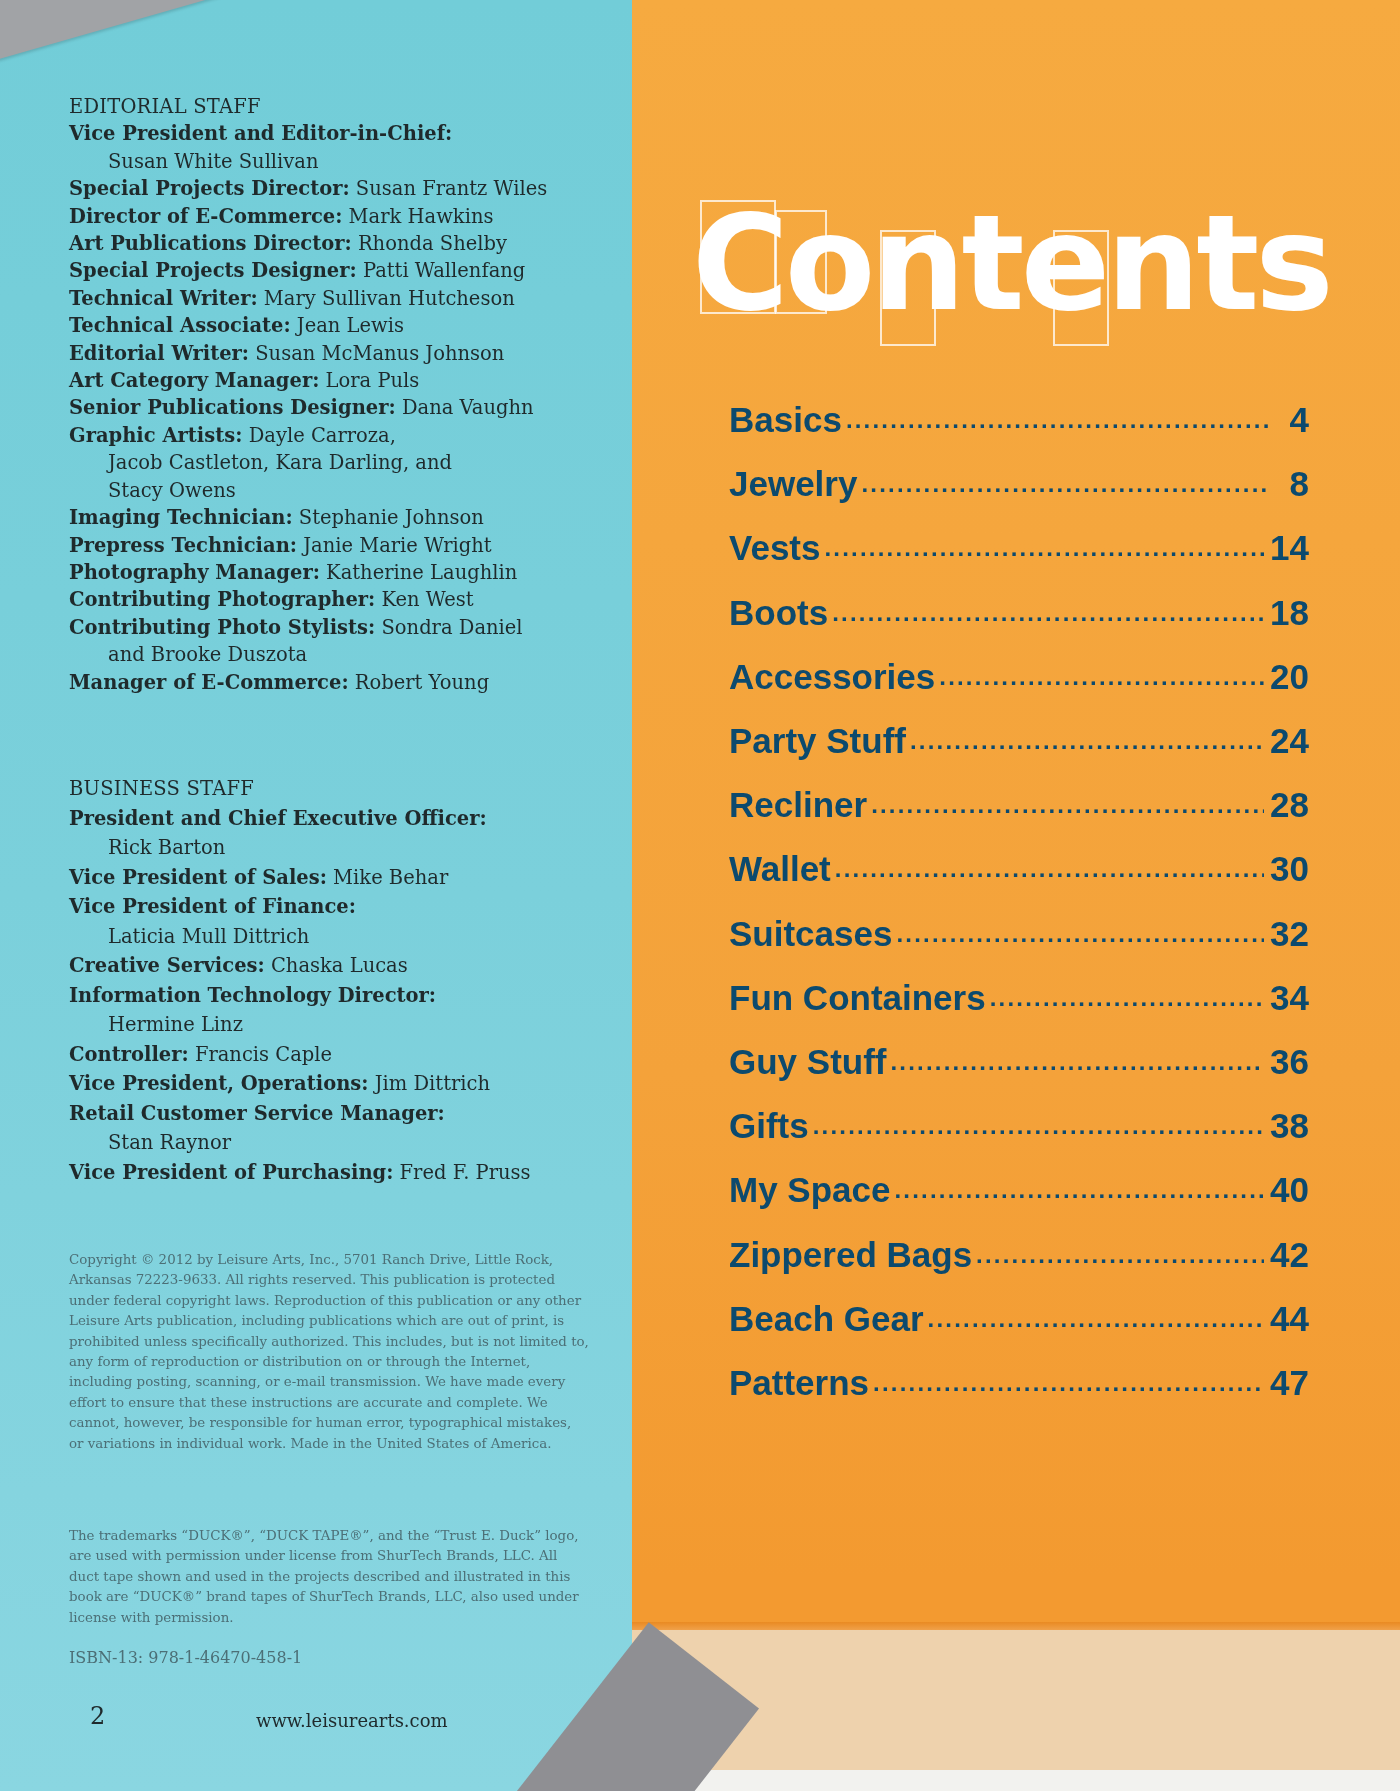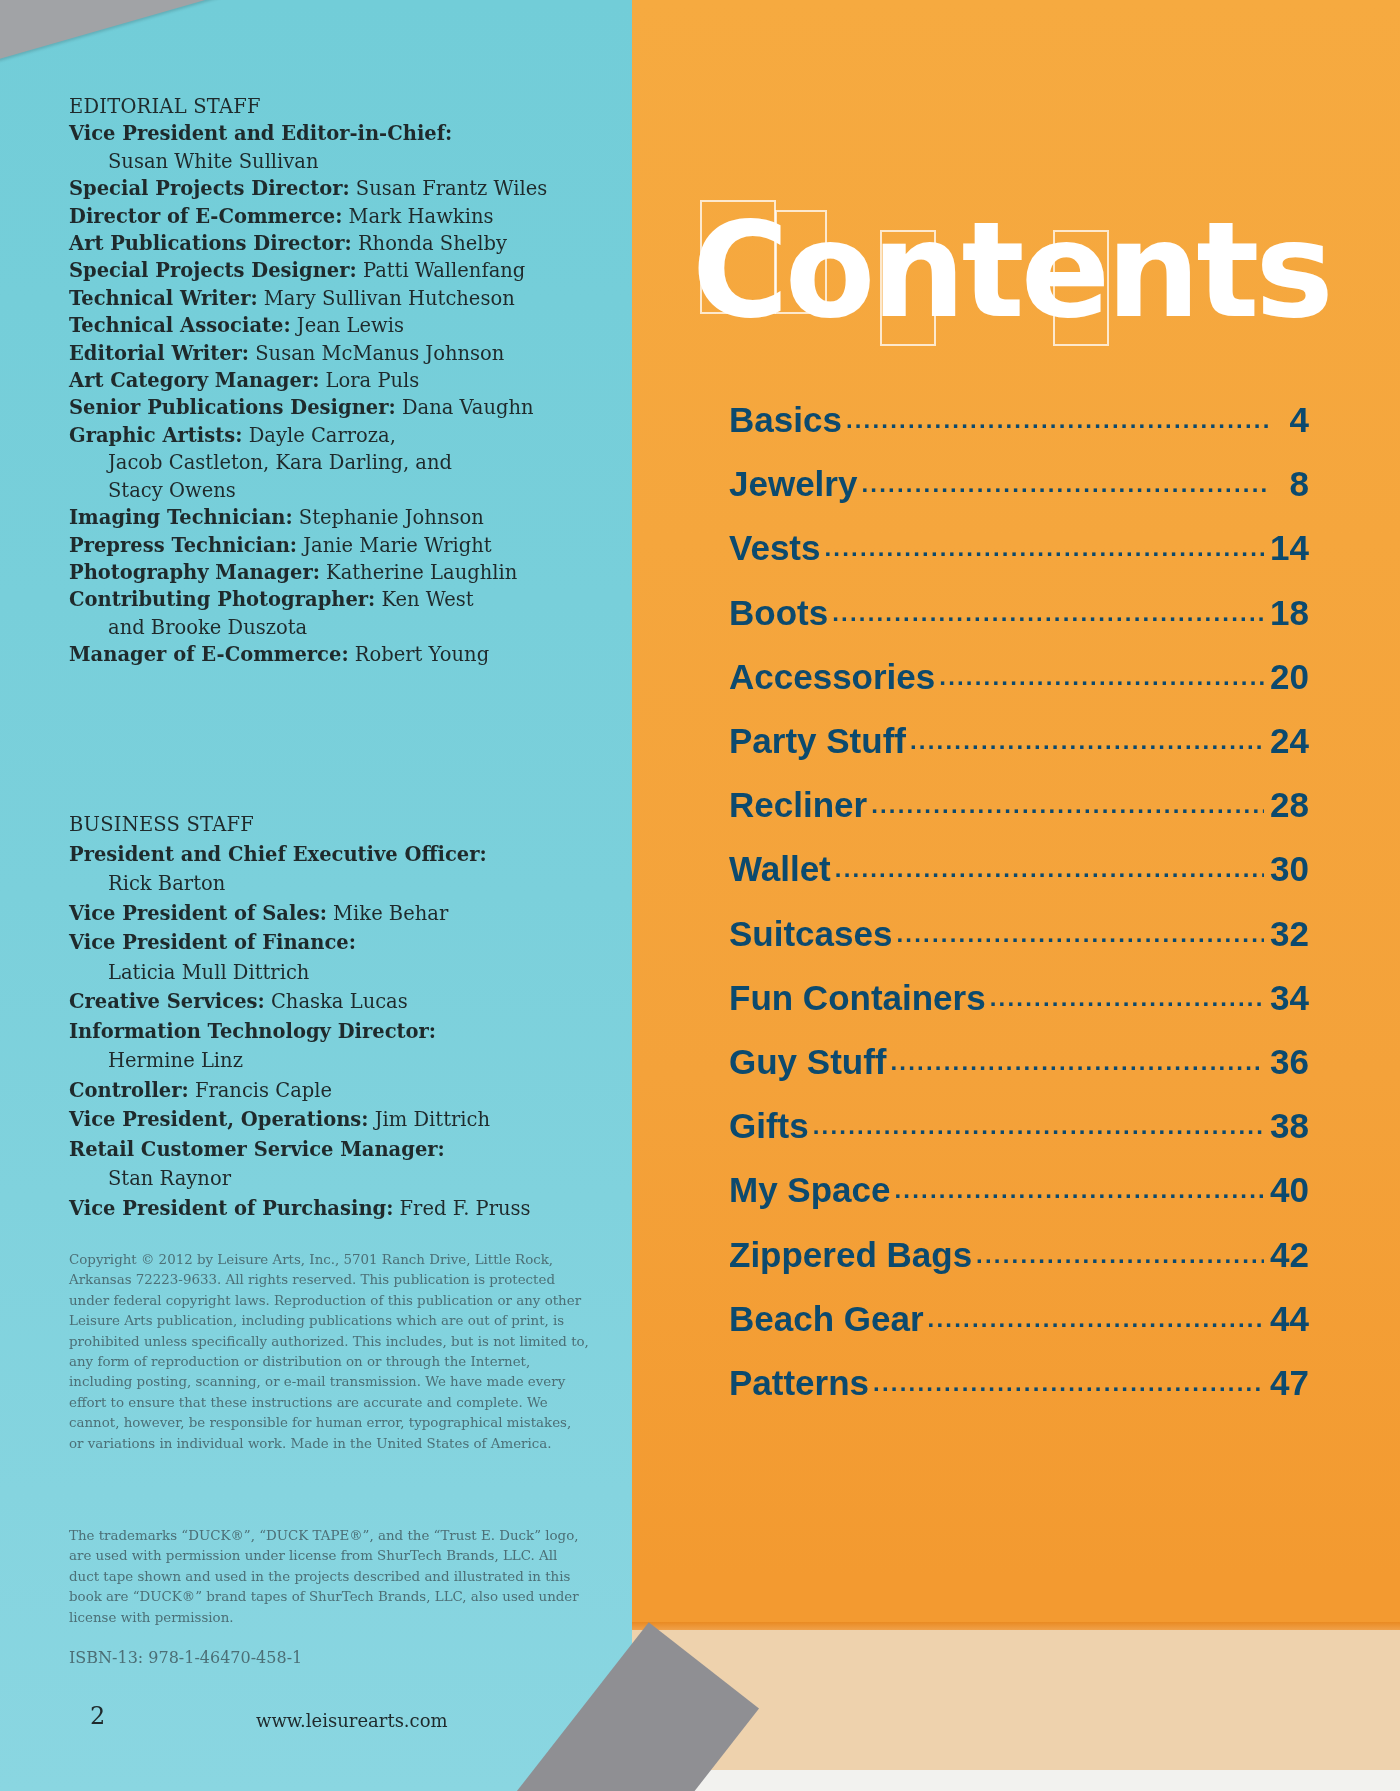--- a/index.html
+++ b/index.html
@@ -40,33 +40,33 @@
     transform-origin: center;
   }
   .serif { font-family: "DejaVu Serif", "Liberation Serif", serif; }
   .staff { position: absolute; left: 69px; color: #1f2a2c; font-size: 19.5px; line-height: 27.4px; }
   .staff .heading { font-weight: normal; letter-spacing: 0.2px; }
   .staff .role { font-weight: bold; }
   .staff .name { font-weight: normal; }
   .staff .indent { padding-left: 39px; }
   .staff .line { white-space: nowrap; }
   .editorial { top: 93px; }
-  .business { top: 810px; line-height: 29.5px; }
+  .business { top: 774px; line-height: 29.5px; }
   .fine {
     position: absolute; left: 69px; width: 520px; color: #4c6f76;
     font-size: 13.4px; line-height: 20.4px;
   }
   .copyright { top: 1250px; }
   .trademarks { top: 1526px; }
   .isbn { position: absolute; left: 69px; top: 1648px; font-size: 16px; color: #4c6f76; }
   .page-num { position: absolute; left: 90px; top: 1702px; font-size: 24px; color: #1f2a2c; }
   .website { position: absolute; left: 256px; top: 1710px; font-size: 18px; color: #1f2a2c; }
 
   .contents-title {
-    position: absolute; left: 692px; top: 195px; width: 650px; height: 150px;
+    position: absolute; left: 692px; top: 188px; width: 650px; height: 150px;
     font-family: "DejaVu Sans", sans-serif; font-weight: bold; font-size: 132px;
     color: #ffffff; letter-spacing: -4px; line-height: 150px;
   }
   .title-frames span {
     position: absolute; border: 2px solid rgba(255,255,255,0.75);
   }
   .toc { position: absolute; left: 729px; top: 388px; width: 580px; }
   .toc-row {
     display: flex; align-items: center; height: 64.2px;
     font-family: Liberation Sans, sans-serif; font-weight: bold; color: #0c4a6e;
@@ -100,20 +100,21 @@
         <div class="line"><span class="role">Editorial Writer:</span> <span class="name">Susan McManus Johnson</span></div>
         <div class="line"><span class="role">Art Category Manager:</span> <span class="name">Lora Puls</span></div>
         <div class="line"><span class="role">Senior Publications Designer:</span> <span class="name">Dana Vaughn</span></div>
         <div class="line"><span class="role">Graphic Artists:</span> <span class="name">Dayle Carroza,</span></div>
         <div class="line indent"><span class="name">Jacob Castleton, Kara Darling, and</span></div>
         <div class="line indent"><span class="name">Stacy Owens</span></div>
         <div class="line"><span class="role">Imaging Technician:</span> <span class="name">Stephanie Johnson</span></div>
         <div class="line"><span class="role">Prepress Technician:</span> <span class="name">Janie Marie Wright</span></div>
         <div class="line"><span class="role">Photography Manager:</span> <span class="name">Katherine Laughlin</span></div>
         <div class="line"><span class="role">Contributing Photographer:</span> <span class="name">Ken West</span></div>
+        <div class="line"><span class="role">Contributing Photo Stylists:</span> <span class="name">Sondra Daniel</span></div>
         <div class="line indent"><span class="name">and Brooke Duszota</span></div>
         <div class="line"><span class="role">Manager of E-Commerce:</span> <span class="name">Robert Young</span></div>
       </div>
   </div>
 
   <div class="staff business serif">
     <div class="heading">BUSINESS STAFF</div>
     <div id="business-lines">
         <div class="line"><span class="role">President and Chief Executive Officer:</span></div>
         <div class="line indent"><span class="name">Rick Barton</span></div>

